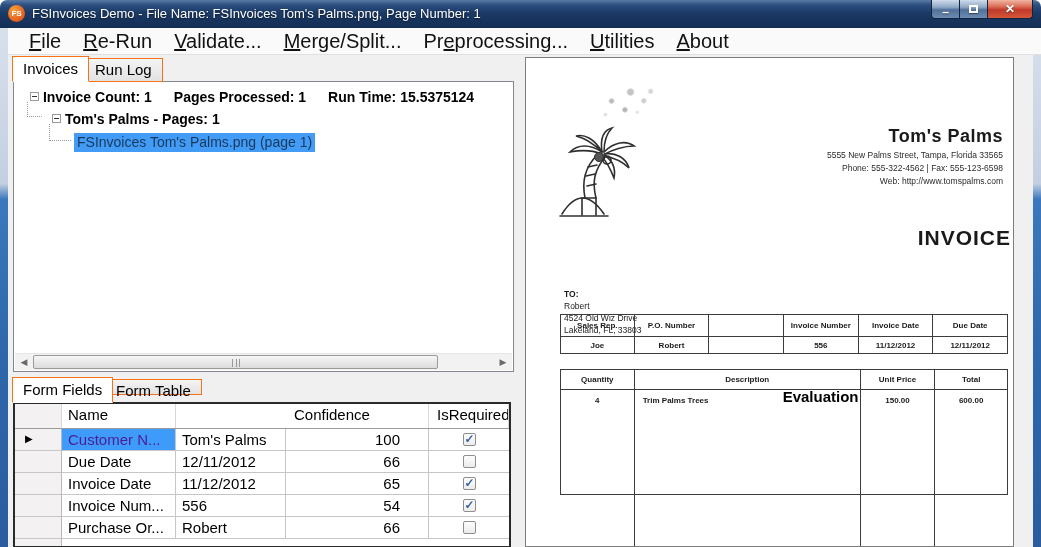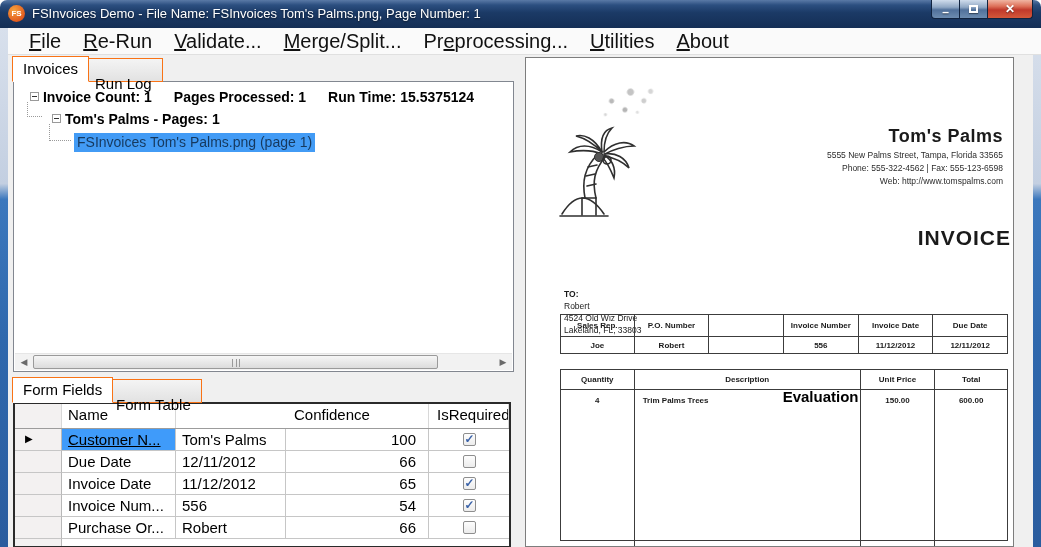--- a/index.html
+++ b/index.html
@@ -43,21 +43,21 @@
   .menu-item { padding:3px 9px; margin-left:4px; white-space:nowrap; }
   .menu-item:first-child { margin-left:12px; }
   .menu-key { text-decoration:underline; }
 
   
   .content { position:absolute; left:8px; top:55px; width:1025px; height:492px; background:#f0f0f0; }
 
   
   .tab { position:absolute; font-size:15px; color:#000; border:1px solid #f97316; background:#fff;
     padding:3px 10px 4px 10px; }
-  .tab.inactive { background:linear-gradient(180deg,#f4f4f4,#e2e2e2); padding-top:16px; }
+  .tab.inactive { background:linear-gradient(180deg,#f4f4f4,#e2e2e2); padding-top:2px; }
   .tab-invoices { left:4px; top:1px; height:26px; z-index:3; border-bottom:1px solid #fff; }
   .tab-runlog  { left:76px; top:3px; height:24px; z-index:1; }
 
   
   .tree-panel { position:absolute; left:5px; top:26px; width:501px; height:291px; background:#fff;
     border:1px solid #828790; overflow:hidden; }
   .tree-item { position:absolute; white-space:nowrap; font-size:14px; color:#000;margin-left:8px; }
   .tree-glyph { display:inline-block; width:9px; height:9px; border:1px solid #9a9a9a; background:#fff;
     position:relative; vertical-align:1px; }
   .tree-glyph::after { content:""; position:absolute; left:1px; top:3px; width:5px; height:1px; background:#333; }
@@ -77,40 +77,40 @@
     line-height:13px; text-align:center; }
   .hs-left { left:2px; } .hs-right { right:2px; }
   .hs-thumb { position:absolute; left:18px; top:1px; width:405px; height:14px; border:1px solid #9a9a9a;
     border-radius:2px; background:linear-gradient(180deg,#f6f6f6,#dcdcdc); }
   .hs-grip { position:absolute; left:50%; top:3px; width:8px; height:8px; margin-left:-4px;
     border-left:1px solid #9a9a9a; border-right:1px solid #9a9a9a; }
   .hs-grip::after { content:""; position:absolute; left:3px; top:0; height:8px; border-left:1px solid #9a9a9a; }
 
   
   .tab-formfields { left:4px; top:322px; height:26px; z-index:3; border-bottom:1px solid #fff; }
-  .tab-formtable { left:97px; top:324px; height:24px; z-index:1; }
+  .tab-formtable { left:97px; top:324px; height:16px; z-index:1; }
 
   
   .grid { position:absolute; left:5px; top:347px; width:498px; height:146px; background:#fff;
     border:2px solid #2a2a2a; overflow:hidden; font-size:15px; }
   .g-head { position:absolute; left:0; top:0; width:100%; height:25px; background:#fff;
     border-bottom:1px solid #9c9c9c; }
   .g-row { position:absolute; left:0; width:100%; height:22px; background:#fff; }
   .g-cell { position:absolute; top:0; height:100%; border-right:1px solid #c6c6c6; padding:2px 6px;
     overflow:hidden; white-space:nowrap; }
   .g-head .g-cell { border-right:1px solid #d8d8d8; font-size:15px; }
   .g-row .g-cell { border-bottom:1px solid #c6c6c6; }
   .c-rh   { left:0;   width:47px; background:#f3f1f1; border-right:1px solid #b8b8b8; }
   .c-name { left:47px;  width:114px; }
   .c-val  { left:161px; width:110px; }
-  .c-conf { left:271px; width:143px; text-align:right; padding-right:12px; }
+  .c-conf { left:271px; width:143px; text-align:right; padding-right:28px; }
   .c-req  { left:414px; width:80px; text-align:center; border-right:none; }
   .g-head .c-conf { text-align:left; padding-left:8px; }
   .g-head .c-req { text-align:left; padding-left:8px; }
-  .sel-cell { background:#3f9bfa; color:#000000;text-decoration:underline; }
+  .sel-cell { background:#3f9bfa; color:#4c1d95; }
   .row-arrow { color:#000; font-size:10px; line-height:16px; padding-left:4px; display:block; }
   .checkbox { display:inline-block; width:13px; height:13px; border:1px solid #8e8e8e; border-radius:2px;
     background:linear-gradient(180deg,#fdfdfd,#ececec); position:relative; margin-top:2px; }
   .checkbox.checked::after { content:"\2713"; position:absolute; left:1px; top:-2px; color:#3a62a8;
     font-size:12px; font-weight:bold; }
 
   
   .invoice-page { position:absolute; left:517px; top:2px; width:489px; height:490px; background:#fff;
     border:1px solid #7d7d7d; overflow:hidden; color:#1a1a1a; }
   .smudge { position:absolute; left:62px; top:24px; width:80px; height:42px; opacity:.75;
@@ -125,21 +125,21 @@
     filter:blur(.4px); transform:rotate(-8deg); }
   .palm { position:absolute; left:26px; top:66px; }
   .co-block { position:absolute; right:10px; top:68px; text-align:right; }
   .co-name { font-size:18px; font-weight:bold; letter-spacing:.5px; }
   .co-line { font-size:8.5px; color:#2b2b2b; margin-top:3px; }
   .doc-title { position:absolute; right:2px; top:168px; font-size:21px; font-weight:bold; letter-spacing:1px; }
   .to-block { position:absolute; left:38px; top:194px; font-size:8.5px; line-height:12px;margin-top:36px; }
   .to-label { font-weight:bold; }
   .inv-table { position:absolute; left:34px; width:448px; border:1px solid #3c3c3c; font-size:8px; }
   .t-info { top:256px; }
-  .t-items { top:311px; height:172px; }
+  .t-items { top:311px; height:126px; }
   .tr { display:flex; }
   .th, .td { border-right:1px solid #3c3c3c; text-align:center; font-weight:bold; overflow:visible;
     white-space:nowrap; }
   .th:last-child, .td:last-child { border-right:none; }
   .t-info .th { height:21px; line-height:21px; }
   .t-info .td { height:17px; line-height:17px; border-top:1px solid #3c3c3c; }
   .iw0{width:74px}.iw1{width:75px}.iw2{width:75px}.iw3{width:75px}.iw4{width:75px}.iw5{width:74px}
   .t-items .th { height:19px; line-height:19px; }
   .t-items .td { height:158px; border-top:1px solid #3c3c3c; line-height:14px; padding-top:4px; }
   .qw0{width:74px}.qw1{width:227px}.qw2{width:75px}.qw3{width:72px}

